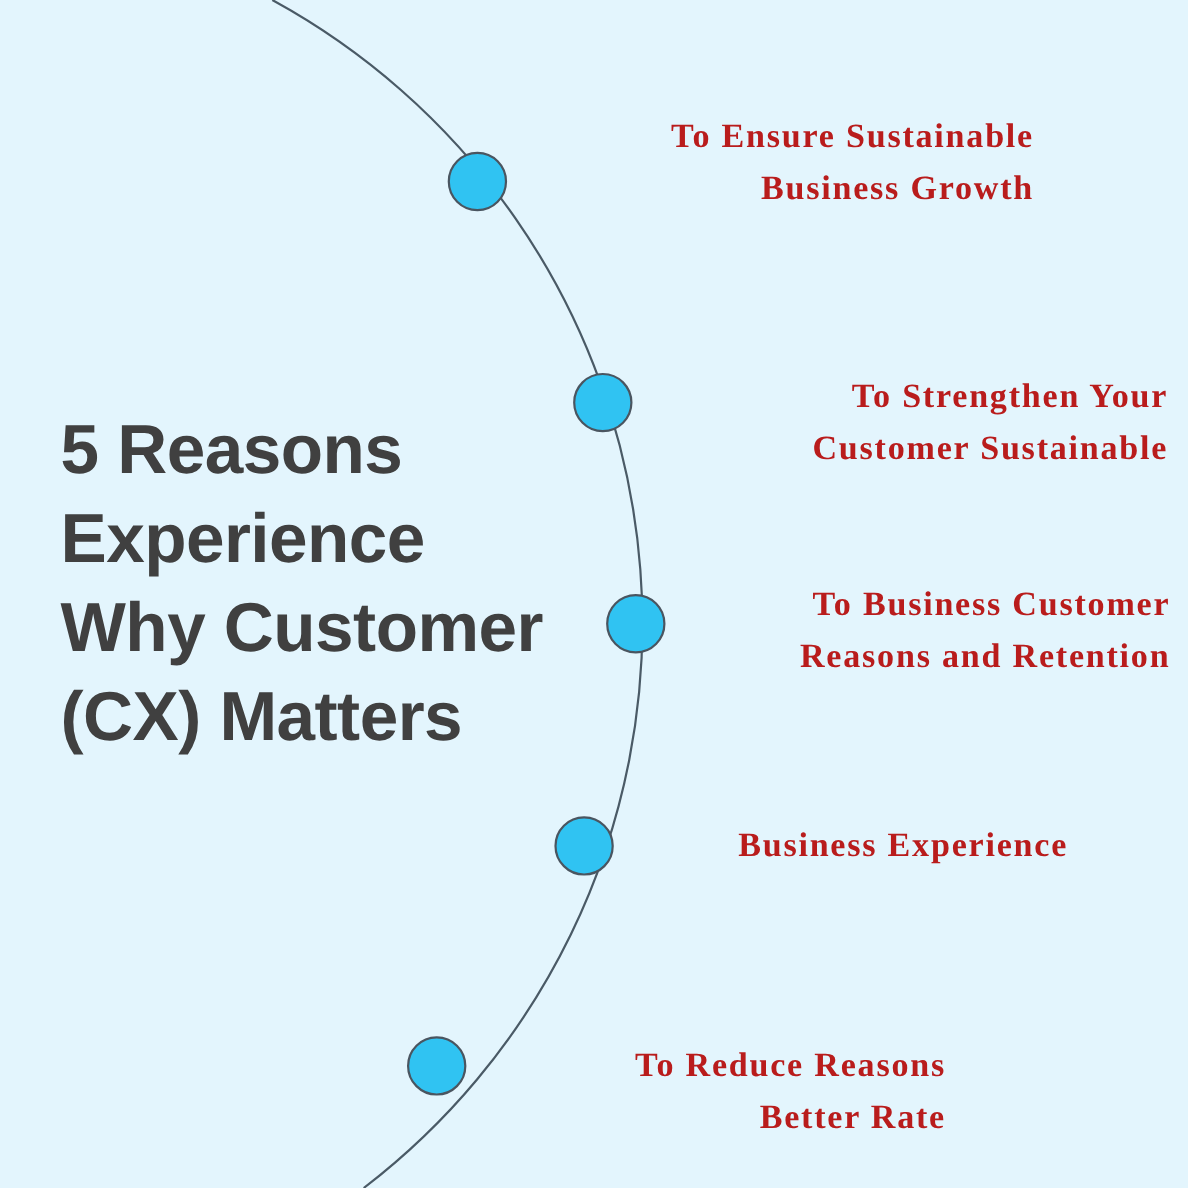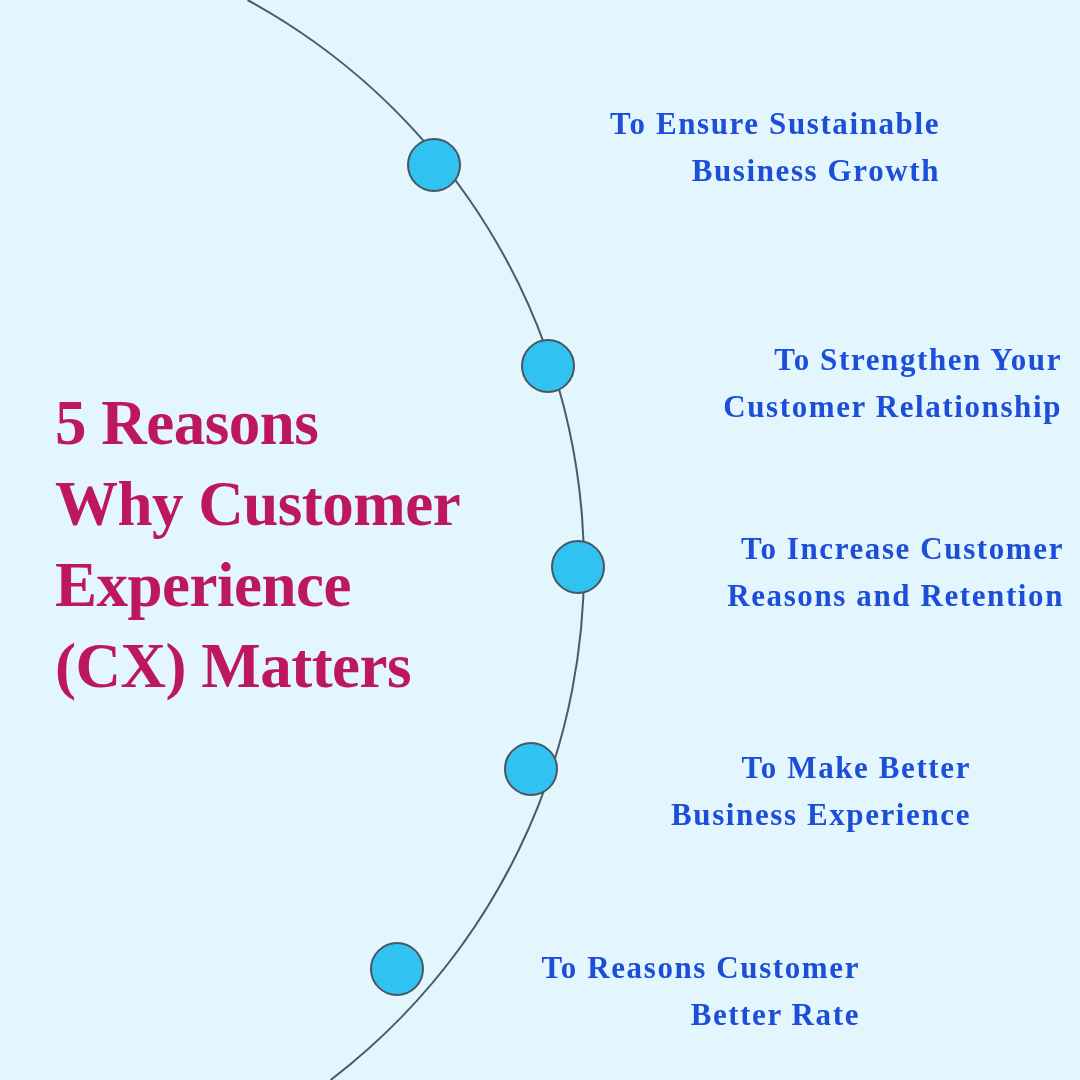--- a/index.html
+++ b/index.html
@@ -27,39 +27,39 @@
     left: 0;
     top: 0;
     width: 1080px;
     height: 1080px;
   }
 
   
   #headline {
     position: absolute;
     left: 55px;
-    top: 383px;
+    top: 369px;
     width: 470px;
-    color: #be185d;
-    font-family: Liberation Serif, serif;
+    color: #404040;
+    font-family: Liberation Sans, sans-serif;
     font-weight: bold;
     font-size: 63px;
     line-height: 81px;
     letter-spacing: -0.5px;
   }
   #headline .hl-line {
     display: block;
     white-space: nowrap;
   }
 
   
   .reason-label {
     position: absolute;
     text-align: right;
-    color: #1d4ed8;
+    color: #b91c1c;
     font-family: "Liberation Serif", serif;
     font-weight: bold;
     font-size: 31px;
     line-height: 47px;
     letter-spacing: 1.6px;
   }
   .reason-label .rl-line {
     display: block;
     white-space: nowrap;
   }
@@ -82,43 +82,42 @@
         <circle cx="434" cy="165" r="26" fill="#30c3f2" stroke="#4a5560" stroke-width="2"></circle>
         <circle cx="548" cy="366" r="26" fill="#30c3f2" stroke="#4a5560" stroke-width="2"></circle>
         <circle cx="578" cy="567" r="26" fill="#30c3f2" stroke="#4a5560" stroke-width="2"></circle>
         <circle cx="531" cy="769" r="26" fill="#30c3f2" stroke="#4a5560" stroke-width="2"></circle>
         <circle cx="397" cy="969" r="26" fill="#30c3f2" stroke="#4a5560" stroke-width="2"></circle>
       </g>
   </svg>
 
   <div id="headline">
     <span class="hl-line">5 Reasons</span>
+    <span class="hl-line">Experience</span>
     <span class="hl-line">Why Customer</span>
-    <span class="hl-line">Experience</span>
     <span class="hl-line">(CX) Matters</span>
   </div>
 
   <div class="reason-label" id="reason-1">
     <span class="rl-line">To Ensure Sustainable</span>
     <span class="rl-line">Business Growth</span>
   </div>
 
   <div class="reason-label" id="reason-2">
     <span class="rl-line">To Strengthen Your</span>
-    <span class="rl-line">Customer Relationship</span>
+    <span class="rl-line">Customer Sustainable</span>
   </div>
 
   <div class="reason-label" id="reason-3">
-    <span class="rl-line">To Increase Customer</span>
+    <span class="rl-line">To Business Customer</span>
     <span class="rl-line">Reasons and Retention</span>
   </div>
 
   <div class="reason-label" id="reason-4">
-    <span class="rl-line">To Make Better</span>
     <span class="rl-line">Business Experience</span>
   </div>
 
   <div class="reason-label" id="reason-5">
-    <span class="rl-line">To Reasons Customer</span>
+    <span class="rl-line">To Reduce Reasons</span>
     <span class="rl-line">Better Rate</span>
   </div>
 
 </div>
 
 </body></html>

